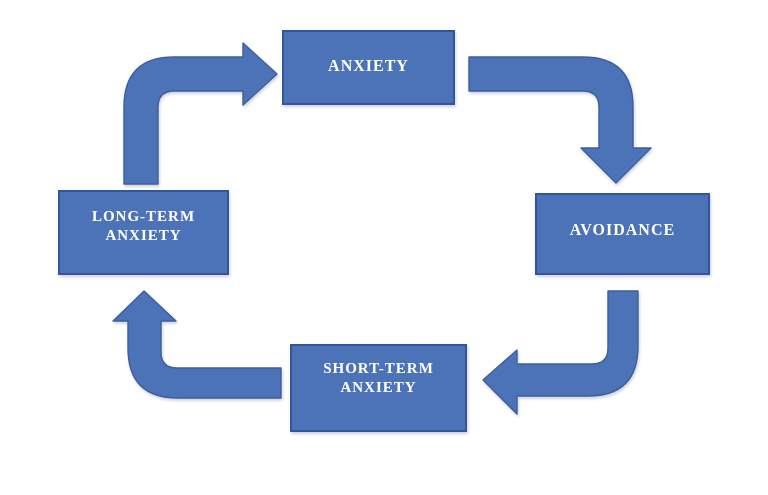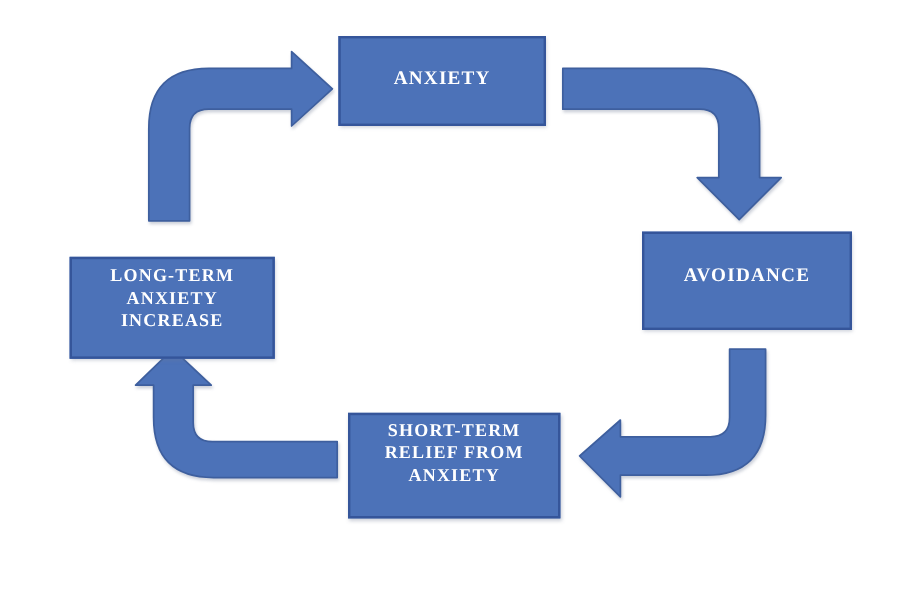--- a/index.html
+++ b/index.html
@@ -61,21 +61,20 @@
   }
   .node-short-term {
     left: 290px; top: 344px; width: 177px; height: 88px;
     font-size: 15px;
     padding-bottom: 20px;
   }
   .node-long-term {
     left: 58px; top: 190px; width: 171px; height: 85px;
     font-size: 15px;
     padding-bottom: 14px;
-    margin-top: 24px;
   }
   .diagram-title {
     position: absolute;
     left: 233px; top: 192px; width: 250px; height: 40px;
     display: flex;
     align-items: center;
     justify-content: center;
   }
   .diagram-title span {
     display: inline-block;
@@ -103,24 +102,22 @@
   <div class="node node-anxiety">
     <span class="line">ANXIETY</span>
   </div>
 
   <div class="node node-avoidance">
     <span class="line">AVOIDANCE</span>
   </div>
 
   <div class="node node-short-term">
     <span class="line">SHORT-TERM</span>
-    <span class="line">RELIEF FROM</span>
     <span class="line">ANXIETY</span>
   </div>
 
   <div class="node node-long-term">
     <span class="line">LONG-TERM</span>
     <span class="line">ANXIETY</span>
-    <span class="line">INCREASE</span>
   </div>
 
 
 </div>
 
 </body></html>

